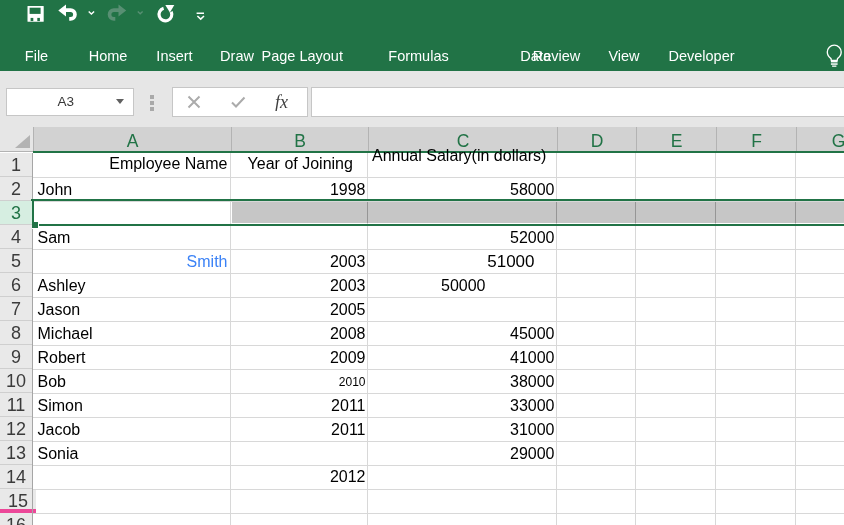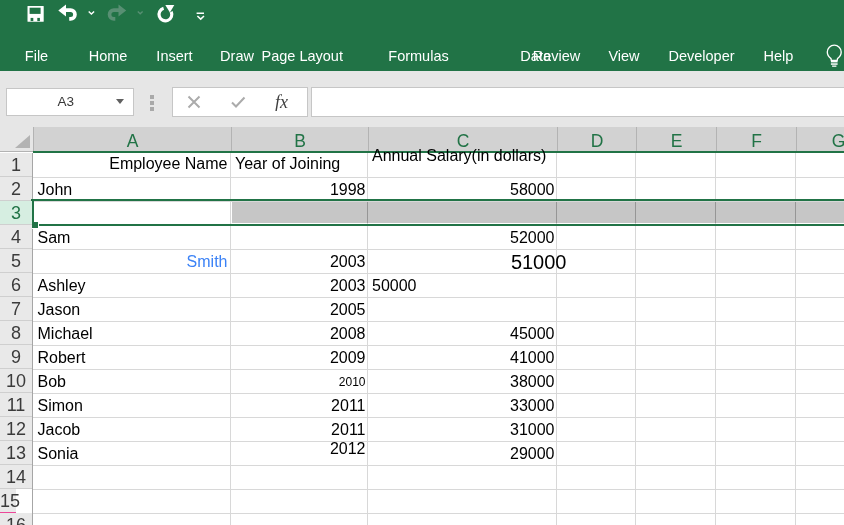--- a/index.html
+++ b/index.html
@@ -27,21 +27,20 @@
 <div class="abs" style="left:-23.5px;top:42px;width:120px;height:28px;line-height:28px;text-align:center;font-size:14.5px;color:#fff;">File</div>
 <div class="abs" style="left:48.0px;top:42px;width:120px;height:28px;line-height:28px;text-align:center;font-size:14.5px;color:#fff;">Home</div>
 <div class="abs" style="left:114.5px;top:42px;width:120px;height:28px;line-height:28px;text-align:center;font-size:14.5px;color:#fff;">Insert</div>
 <div class="abs" style="left:177.0px;top:42px;width:120px;height:28px;line-height:28px;text-align:center;font-size:14.5px;color:#fff;">Draw</div>
 <div class="abs" style="left:261.5px;top:42px;width:120px;height:28px;line-height:28px;text-align:left;font-size:14.5px;color:#fff;">Page Layout</div>
 <div class="abs" style="left:358.5px;top:42px;width:120px;height:28px;line-height:28px;text-align:center;font-size:14.5px;color:#fff;">Formulas</div>
 <div class="abs" style="left:431.0px;top:42px;width:120px;height:28px;line-height:28px;text-align:right;font-size:14.5px;color:#fff;">Data</div>
 <div class="abs" style="left:496.5px;top:42px;width:120px;height:28px;line-height:28px;text-align:center;font-size:14.5px;color:#fff;">Review</div>
 <div class="abs" style="left:564.0px;top:42px;width:120px;height:28px;line-height:28px;text-align:center;font-size:14.5px;color:#fff;">View</div>
 <div class="abs" style="left:641.5px;top:42px;width:120px;height:28px;line-height:28px;text-align:center;font-size:14.5px;color:#fff;">Developer</div>
-<div class="abs" style="left:718.5px;top:42px;width:120px;height:28px;line-height:28px;text-align:center;font-size:14.5px;color:#fff;">Help</div>
 <svg class="abs" style="left:820px;top:42px;" width="24" height="28" viewBox="0 0 24 28">
 <g transform="translate(-820,-42)">
 <path d="M831 58.6 C828.5 56.9 827.3 54.7 827.3 52.1 A6.95 6.95 0 0 1 841.2 52.1 C841.2 54.7 840 56.9 837.5 58.6 L837.2 60.3 H831.3 Z" fill="none" stroke="#fff" stroke-width="1.35"></path>
 <rect x="830.9" y="60.9" width="6.7" height="1.5" fill="#fff"></rect>
 <rect x="830.9" y="63.3" width="6.7" height="1.5" fill="#fff"></rect>
 <rect x="832.1" y="65.5" width="4.3" height="1.3" fill="#fff"></rect>
 </g>
     </svg>
 <div class="abs" style="left:0;top:71px;width:844px;height:56px;background:#e6e6e6;"></div>
 <div class="abs" style="left:6px;top:88px;width:126px;height:26px;background:#fff;border:1px solid #c6c6c6;"></div>
@@ -77,21 +76,21 @@
 <div class="abs" style="left:0;top:249.0px;width:32px;height:24.0px;background:#e9e9e9;border-bottom:1px solid #cfcfcf;box-sizing:border-box;line-height:24.5px;text-align:center;font-size:18px;color:#3b3b3b;">5</div>
 <div class="abs" style="left:0;top:273.0px;width:32px;height:24.0px;background:#e9e9e9;border-bottom:1px solid #cfcfcf;box-sizing:border-box;line-height:24.5px;text-align:center;font-size:18px;color:#3b3b3b;">6</div>
 <div class="abs" style="left:0;top:297.0px;width:32px;height:24.0px;background:#e9e9e9;border-bottom:1px solid #cfcfcf;box-sizing:border-box;line-height:24.5px;text-align:center;font-size:18px;color:#3b3b3b;">7</div>
 <div class="abs" style="left:0;top:321.0px;width:32px;height:24.0px;background:#e9e9e9;border-bottom:1px solid #cfcfcf;box-sizing:border-box;line-height:24.5px;text-align:center;font-size:18px;color:#3b3b3b;">8</div>
 <div class="abs" style="left:0;top:345.0px;width:32px;height:24.0px;background:#e9e9e9;border-bottom:1px solid #cfcfcf;box-sizing:border-box;line-height:24.5px;text-align:center;font-size:18px;color:#3b3b3b;">9</div>
 <div class="abs" style="left:0;top:369.0px;width:32px;height:24.0px;background:#e9e9e9;border-bottom:1px solid #cfcfcf;box-sizing:border-box;line-height:24.5px;text-align:center;font-size:18px;color:#3b3b3b;">10</div>
 <div class="abs" style="left:0;top:393.0px;width:32px;height:24.0px;background:#e9e9e9;border-bottom:1px solid #cfcfcf;box-sizing:border-box;line-height:24.5px;text-align:center;font-size:18px;color:#3b3b3b;">11</div>
 <div class="abs" style="left:0;top:417.0px;width:32px;height:24.0px;background:#e9e9e9;border-bottom:1px solid #cfcfcf;box-sizing:border-box;line-height:24.5px;text-align:center;font-size:18px;color:#3b3b3b;">12</div>
 <div class="abs" style="left:0;top:441.0px;width:32px;height:24.0px;background:#e9e9e9;border-bottom:1px solid #cfcfcf;box-sizing:border-box;line-height:24.5px;text-align:center;font-size:18px;color:#3b3b3b;">13</div>
 <div class="abs" style="left:0;top:465.0px;width:32px;height:24.0px;background:#e9e9e9;border-bottom:1px solid #cfcfcf;box-sizing:border-box;line-height:24.5px;text-align:center;font-size:18px;color:#3b3b3b;">14</div>
-<div class="abs" style="left:0;top:489.0px;width:16px;height:24.0px;background:#e9e9e9;border-bottom:1px solid #ec4899;box-sizing:border-box;line-height:24.5px;text-align:center;font-size:18px;color:#3b3b3b;">15</div>
+<div class="abs" style="left:0;top:489.0px;width:36px;height:24.0px;background:#e9e9e9;border-bottom:4px solid #ec4899;box-sizing:border-box;line-height:24.5px;text-align:center;font-size:18px;color:#3b3b3b;">15</div>
 <div class="abs" style="left:0;top:513.0px;width:32px;height:24.0px;background:#e9e9e9;border-bottom:1px solid #cfcfcf;box-sizing:border-box;line-height:24.5px;text-align:center;font-size:18px;color:#3b3b3b;">16</div>
 <div class="abs" style="left:32px;top:153px;width:1px;height:372px;background:#a6a6a6;"></div>
 <div class="abs" style="left:230px;top:153px;width:1px;height:372px;background:#d8d8d8;"></div>
 <div class="abs" style="left:367px;top:153px;width:1px;height:372px;background:#d8d8d8;"></div>
 <div class="abs" style="left:556px;top:153px;width:1px;height:372px;background:#d8d8d8;"></div>
 <div class="abs" style="left:635px;top:153px;width:1px;height:372px;background:#d8d8d8;"></div>
 <div class="abs" style="left:715px;top:153px;width:1px;height:372px;background:#d8d8d8;"></div>
 <div class="abs" style="left:795px;top:153px;width:1px;height:372px;background:#d8d8d8;"></div>
 <div class="abs" style="left:33px;top:176.5px;width:811px;height:1px;background:#d8d8d8;"></div>
 <div class="abs" style="left:33px;top:200.5px;width:811px;height:1px;background:#d8d8d8;"></div>
@@ -108,49 +107,49 @@
 <div class="abs" style="left:33px;top:464.5px;width:811px;height:1px;background:#d8d8d8;"></div>
 <div class="abs" style="left:33px;top:488.5px;width:811px;height:1px;background:#d8d8d8;"></div>
 <div class="abs" style="left:33px;top:512.5px;width:811px;height:1px;background:#d8d8d8;"></div>
 <div class="abs" style="left:231.5px;top:202px;width:612.5px;height:21px;background:#c6c6c6;"></div>
 <div class="abs" style="left:367px;top:202px;width:1px;height:21px;background:#969696;"></div>
 <div class="abs" style="left:556px;top:202px;width:1px;height:21px;background:#969696;"></div>
 <div class="abs" style="left:635px;top:202px;width:1px;height:21px;background:#969696;"></div>
 <div class="abs" style="left:715px;top:202px;width:1px;height:21px;background:#969696;"></div>
 <div class="abs" style="left:795px;top:202px;width:1px;height:21px;background:#969696;"></div>
 <div class="abs" style="left:37.5px;top:151.5px;width:190px;height:24px;line-height:24px;font-size:16px;color:#000;text-align:right;">Employee Name</div>
-<div class="abs" style="left:235px;top:151.5px;width:130.5px;height:15px;line-height:24px;font-size:16px;color:#000;text-align:left;">Year of Joining</div>
+<div class="abs" style="left:235px;top:151.5px;width:130.5px;height:15px;line-height:24px;font-size:16px;color:#000;text-align:center;">Year of Joining</div>
 <div class="abs" style="left:372px;top:144px;width:182.5px;height:40px;line-height:24px;font-size:16px;color:#000;text-align:left;">Annual Salary(in dollars)</div>
 <div class="abs" style="left:37.5px;top:177.9px;width:190px;height:24px;line-height:24px;font-size:16px;color:#000;">John</div>
 <div class="abs" style="left:235px;top:177.9px;width:130.5px;height:24px;line-height:24px;font-size:16px;color:#000;text-align:right;">1998</div>
 <div class="abs" style="left:372px;top:177.9px;width:182.5px;height:24px;line-height:24px;font-size:16px;color:#000;text-align:right;">58000</div>
 <div class="abs" style="left:37.5px;top:225.9px;width:190px;height:24px;line-height:24px;font-size:16px;color:#000;">Sam</div>
 <div class="abs" style="left:372px;top:225.9px;width:182.5px;height:16px;line-height:24px;font-size:16px;color:#000;text-align:right;">52000</div>
 <div class="abs" style="left:37.5px;top:249.9px;width:190px;height:24px;line-height:24px;font-size:16px;color:#3b82f6;text-align:right;">Smith</div>
 <div class="abs" style="left:235px;top:249.9px;width:130.5px;height:24px;line-height:24px;font-size:16px;color:#000;text-align:right;">2003</div>
-<div class="abs" style="left:384px;top:249.9px;width:182.5px;height:24px;line-height:24px;font-size:20px;color:#000;text-align:right;">51000</div>
+<div class="abs" style="left:352px;top:249.9px;width:182.5px;height:24px;line-height:24px;font-size:17px;color:#000;text-align:right;">51000</div>
 <div class="abs" style="left:37.5px;top:273.9px;width:190px;height:24px;line-height:24px;font-size:16px;color:#000;">Ashley</div>
 <div class="abs" style="left:235px;top:273.9px;width:130.5px;height:24px;line-height:24px;font-size:16px;color:#000;text-align:right;">2003</div>
-<div class="abs" style="left:372px;top:273.9px;width:182.5px;height:24px;line-height:24px;font-size:16px;color:#000;text-align:left;">50000</div>
+<div class="abs" style="left:372px;top:273.9px;width:182.5px;height:24px;line-height:24px;font-size:16px;color:#000;text-align:center;">50000</div>
 <div class="abs" style="left:37.5px;top:297.9px;width:190px;height:24px;line-height:24px;font-size:16px;color:#000;">Jason</div>
 <div class="abs" style="left:235px;top:297.9px;width:130.5px;height:24px;line-height:24px;font-size:16px;color:#000;text-align:right;">2005</div>
 <div class="abs" style="left:37.5px;top:321.9px;width:190px;height:24px;line-height:24px;font-size:16px;color:#000;">Michael</div>
 <div class="abs" style="left:235px;top:321.9px;width:130.5px;height:24px;line-height:24px;font-size:16px;color:#000;text-align:right;">2008</div>
 <div class="abs" style="left:372px;top:321.9px;width:182.5px;height:24px;line-height:24px;font-size:16px;color:#000;text-align:right;">45000</div>
 <div class="abs" style="left:37.5px;top:345.9px;width:190px;height:24px;line-height:24px;font-size:16px;color:#000;">Robert</div>
 <div class="abs" style="left:235px;top:345.9px;width:130.5px;height:24px;line-height:24px;font-size:16px;color:#000;text-align:right;">2009</div>
 <div class="abs" style="left:372px;top:345.9px;width:182.5px;height:24px;line-height:24px;font-size:16px;color:#000;text-align:right;">41000</div>
 <div class="abs" style="left:37.5px;top:369.9px;width:190px;height:24px;line-height:24px;font-size:16px;color:#000;">Bob</div>
 <div class="abs" style="left:235px;top:369.9px;width:130.5px;height:24px;line-height:24px;font-size:12px;color:#000;text-align:right;">2010</div>
 <div class="abs" style="left:372px;top:369.9px;width:182.5px;height:24px;line-height:24px;font-size:16px;color:#000;text-align:right;">38000</div>
 <div class="abs" style="left:37.5px;top:393.9px;width:190px;height:24px;line-height:24px;font-size:16px;color:#000;">Simon</div>
 <div class="abs" style="left:235px;top:393.9px;width:130.5px;height:24px;line-height:24px;font-size:16px;color:#000;text-align:right;">2011</div>
 <div class="abs" style="left:372px;top:393.9px;width:182.5px;height:24px;line-height:24px;font-size:16px;color:#000;text-align:right;">33000</div>
 <div class="abs" style="left:37.5px;top:417.9px;width:190px;height:24px;line-height:24px;font-size:16px;color:#000;">Jacob</div>
 <div class="abs" style="left:235px;top:417.9px;width:130.5px;height:24px;line-height:24px;font-size:16px;color:#000;text-align:right;">2011</div>
 <div class="abs" style="left:372px;top:417.9px;width:182.5px;height:24px;line-height:24px;font-size:16px;color:#000;text-align:right;">31000</div>
 <div class="abs" style="left:37.5px;top:441.9px;width:190px;height:24px;line-height:24px;font-size:16px;color:#000;">Sonia</div>
-<div class="abs" style="left:235px;top:437px;width:130.5px;height:24px;line-height:24px;font-size:16px;color:#000;text-align:right;">2012</div>
+<div class="abs" style="left:235px;top:465px;width:130.5px;height:24px;line-height:24px;font-size:16px;color:#000;text-align:right;">2012</div>
 <div class="abs" style="left:372px;top:441.9px;width:182.5px;height:24px;line-height:24px;font-size:16px;color:#000;text-align:right;">29000</div>
 <div class="abs" style="left:31px;top:199px;width:813px;height:2px;background:#217346;"></div>
 <div class="abs" style="left:39px;top:223.5px;width:805px;height:2px;background:#217346;"></div>
 <div class="abs" style="left:31.5px;top:199px;width:2.5px;height:26px;background:#217346;"></div>
 <div class="abs" style="left:31.5px;top:221.5px;width:6.5px;height:6px;background:#217346;border-right:1px solid #fff;border-bottom:1px solid #fff;"></div>
 </div>
 </body></html>

